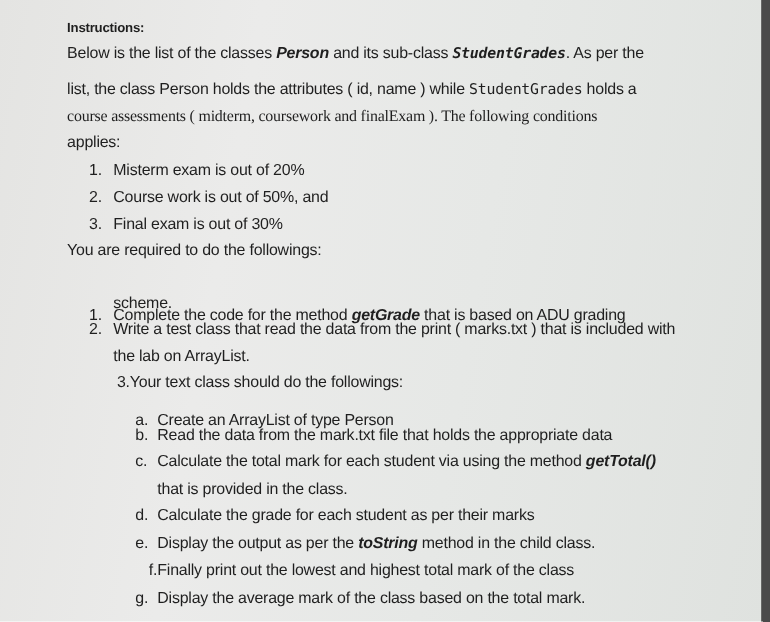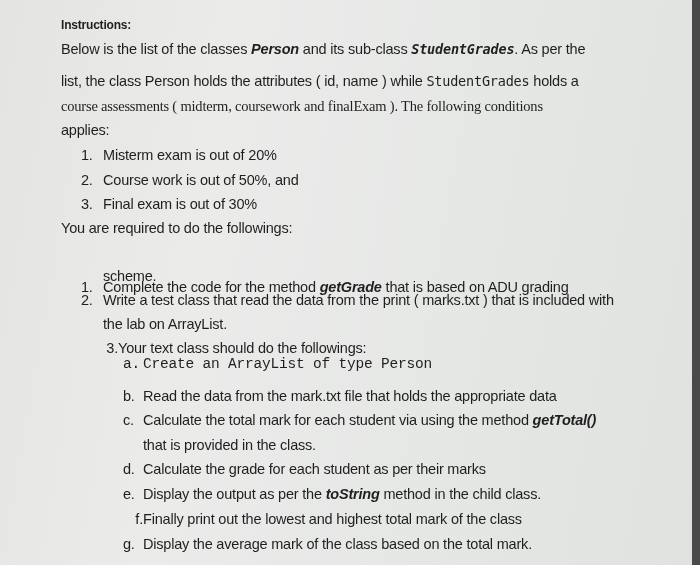--- a/index.html
+++ b/index.html
@@ -45,21 +45,21 @@
   <div class="line" style="left:61px;top:219px;">You are required to do the followings:</div>
 
   <div class="line" style="left:81px;top:243px;margin-top:35px;"><span class="num">1.</span><span>Complete the code for the method </span><span class="bi">getGrade</span><span> that is based on ADU grading</span></div>
   <div class="line" style="left:103px;top:267px;">scheme.</div>
 
   <div class="line" style="left:81px;top:291px;"><span class="num">2.</span><span>Write a test class that read the data from the print ( marks.txt ) that is included with</span></div>
   <div class="line" style="left:103px;top:315px;">the lab on ArrayList.</div>
 
   <div class="line" style="left:96px;top:339px;text-align:right;"><span class="num">3.</span><span>Your text class should do the followings:</span></div>
 
-  <div class="line" style="left:123px;top:355px;font-family:Liberation Mono, monospace;"><span class="let">a.</span><span>Create an ArrayList of type Person</span></div>
+  <div class="line" style="left:123px;top:373px;"><span class="let">a.</span><span>Create an ArrayList of type Person</span></div>
   <div class="line" style="left:123px;top:387px;"><span class="let">b.</span><span>Read the data from the mark.txt file that holds the appropriate data</span></div>
   <div class="line" style="left:143px;top:436px;">that is provided in the class.</div>
   <div class="line" style="left:123px;top:411px;"><span class="let">c.</span><span>Calculate the total mark for each student via using the method </span><span class="bi">getTotal()</span></div>
   <div class="line" style="left:123px;top:460px;"><span class="let">d.</span><span>Calculate the grade for each student as per their marks</span></div>
   <div class="line" style="left:123px;top:485px;"><span class="let">e.</span><span>Display the output as per the </span><span class="bi">toString</span><span> method in the child class.</span></div>
   <div class="line" style="left:123px;top:510px;text-align:right;"><span class="let">f.</span><span>Finally print out the lowest and highest total mark of the class</span></div>
   <div class="line" style="left:123px;top:535px;"><span class="let">g.</span><span>Display the average mark of the class based on the total mark.</span></div>
 </div>
 
 <div class="edge"></div>

